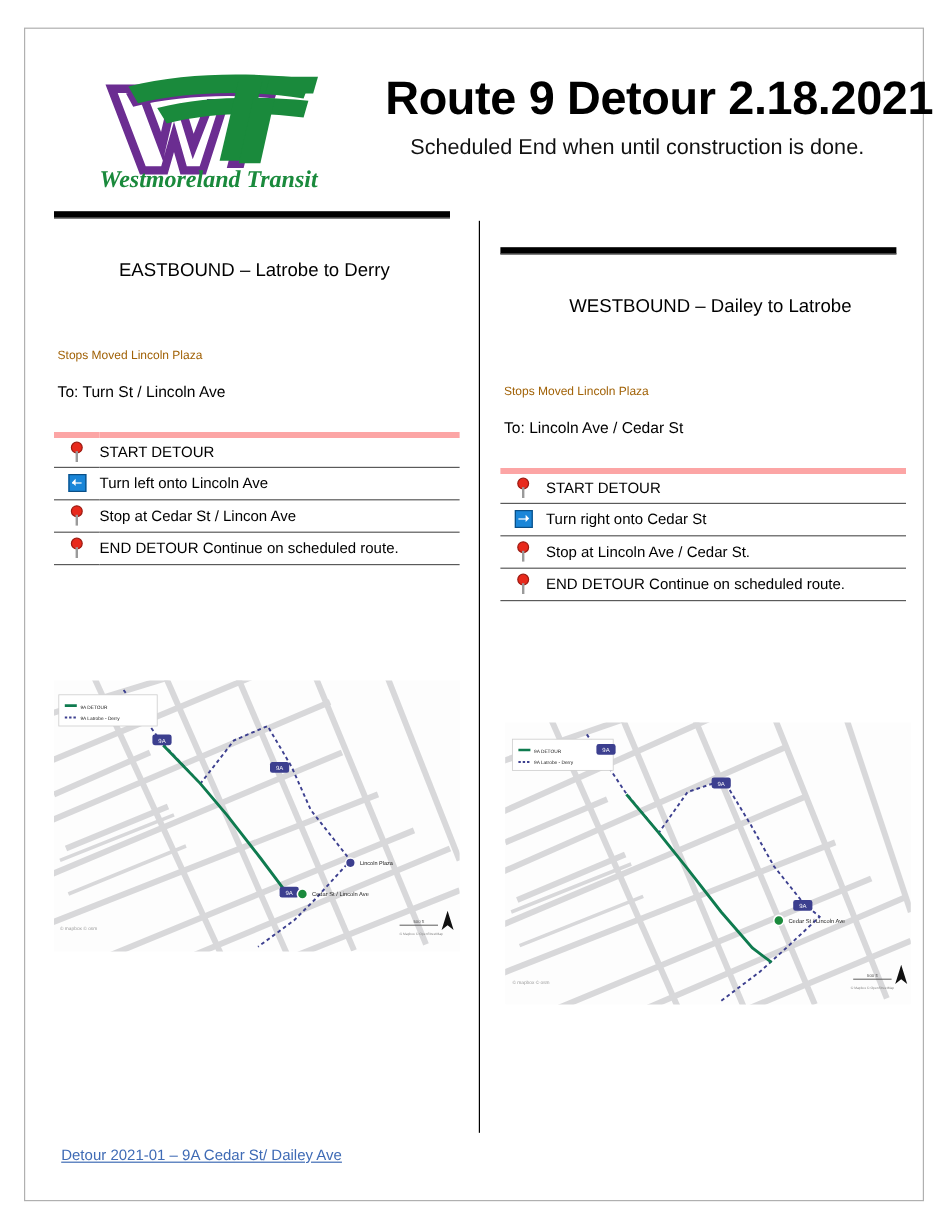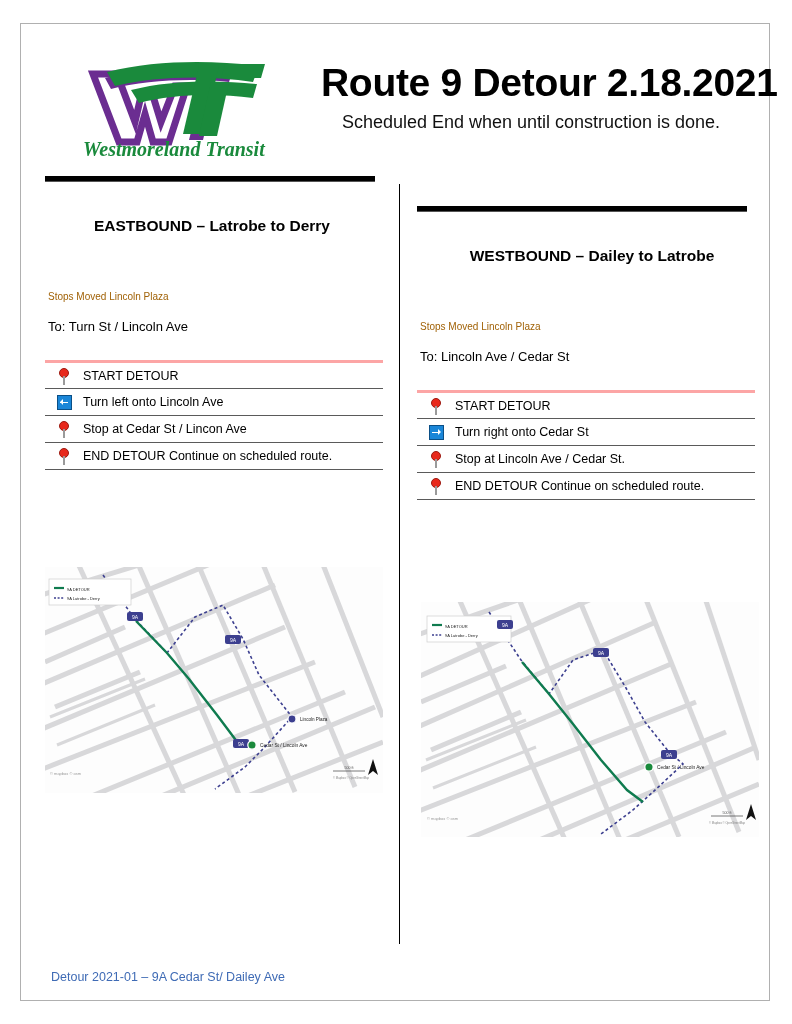--- a/index.html
+++ b/index.html
@@ -81,21 +81,21 @@
     height: 5px;
     background: #000;
     border-bottom: 1px solid #555;
     margin-bottom: 0;
   }
   #col-east .rule { width: 330px; }
   #col-west .rule { width: 330px; }
 
   .dir-heading {
     font-size: 15.5px;
-    font-weight: bold;
+    font-weight: normal;
     color: #000;
     text-align: center;
     margin-top: 35px;
     white-space: nowrap;
   }
   #col-east .dir-heading { padding-right: 6px; }
   #col-west .dir-heading { padding-left: 10px; }
 
   .stops-line {
     font-size: 10px;
@@ -111,21 +111,21 @@
   }
 
   
   .steps {
     margin-top: 26px;
     width: 338px;
     border-collapse: collapse;
   }
   .steps tr { height: 27px; }
   .steps td {
-    border-top: 3px solid #fca5a5;
+    border-top: 5px solid #fca5a5;
     border-bottom: 1px solid #5a5a5a;
     padding: 0;
     vertical-align: middle;
   }
   .steps tr + tr td { border-top: none; }
   .icon-cell {
     width: 38px;
     text-align: center;
   }
   .step-label {
@@ -202,23 +202,24 @@
     background: #fdfdfd;
   }
   #map-east { left: 24px; top: 543px; width: 338px; height: 226px; }
   #map-west { left: 400px; top: 578px; width: 338px; height: 235px; }
   .map svg { display: block; }
 
   
   #footer {
     position: absolute;
     left: 30px;
-    bottom: 16px;
+    bottom: 30px;
     font-size: 12.5px;
     color: #3f6bb5;
+    text-decoration: underline;
   }
 </style>
 </head>
 <body>
 
 <div id="page">
 
   <div id="header">
 
     <div id="logo">

